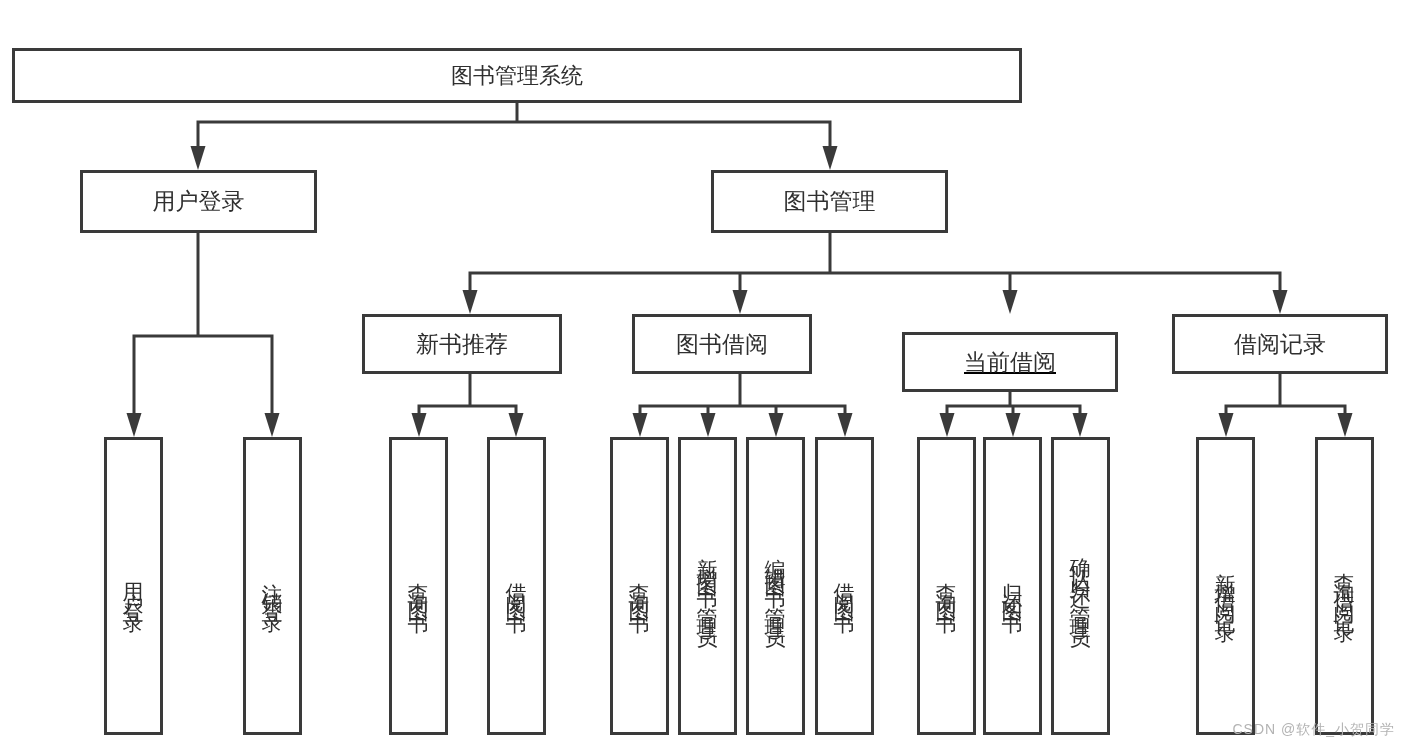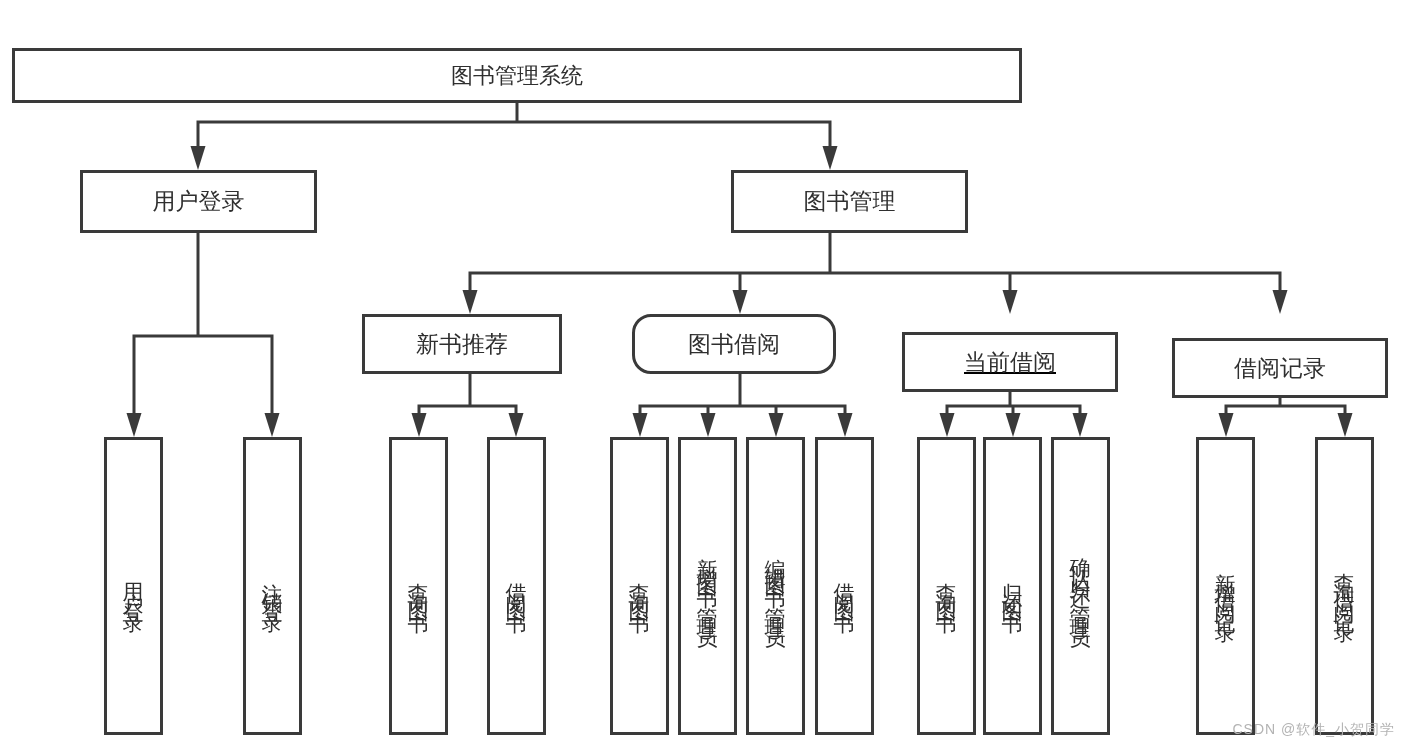--- a/index.html
+++ b/index.html
@@ -116,34 +116,34 @@
     </g>
   </svg>
 
   <div class="box root-box" style="left:12px; top:14px; width:1010px; height:55px;margin-top:34px;">
     <span class="lbl">图书管理系统</span>
   </div>
 
   <div class="box" style="left:80px; top:170px; width:237px; height:63px;">
     <span class="lbl">用户登录</span>
   </div>
-  <div class="box" style="left:731px; top:170px; width:237px; height:63px;">
+  <div class="box" style="left:711px; top:170px; width:237px; height:63px;">
     <span class="lbl">图书管理</span>
   </div>
 
   <div class="box" style="left:362px; top:314px; width:200px; height:60px;">
     <span class="lbl">新书推荐</span>
   </div>
-  <div class="box" style="left:632px; top:314px; width:204px; height:60px;border-radius:19px;">
+  <div class="box" style="left:632px; top:314px; width:180px; height:60px;">
     <span class="lbl">图书借阅</span>
   </div>
   <div class="box" style="left:902px; top:332px; width:216px; height:60px;text-decoration:underline;">
     <span class="lbl">当前借阅</span>
   </div>
-  <div class="box" style="left:1172px; top:314px; width:216px; height:60px;margin-top:24px;">
+  <div class="box" style="left:1172px; top:314px; width:216px; height:60px;">
     <span class="lbl">借阅记录</span>
   </div>
 
   <div class="box leaf" style="left:104px;">
     <span class="lbl">用户登录</span>
   </div>
   <div class="box leaf" style="left:243px;">
     <span class="lbl">注销登录</span>
   </div>
   <div class="box leaf" style="left:389px;">

